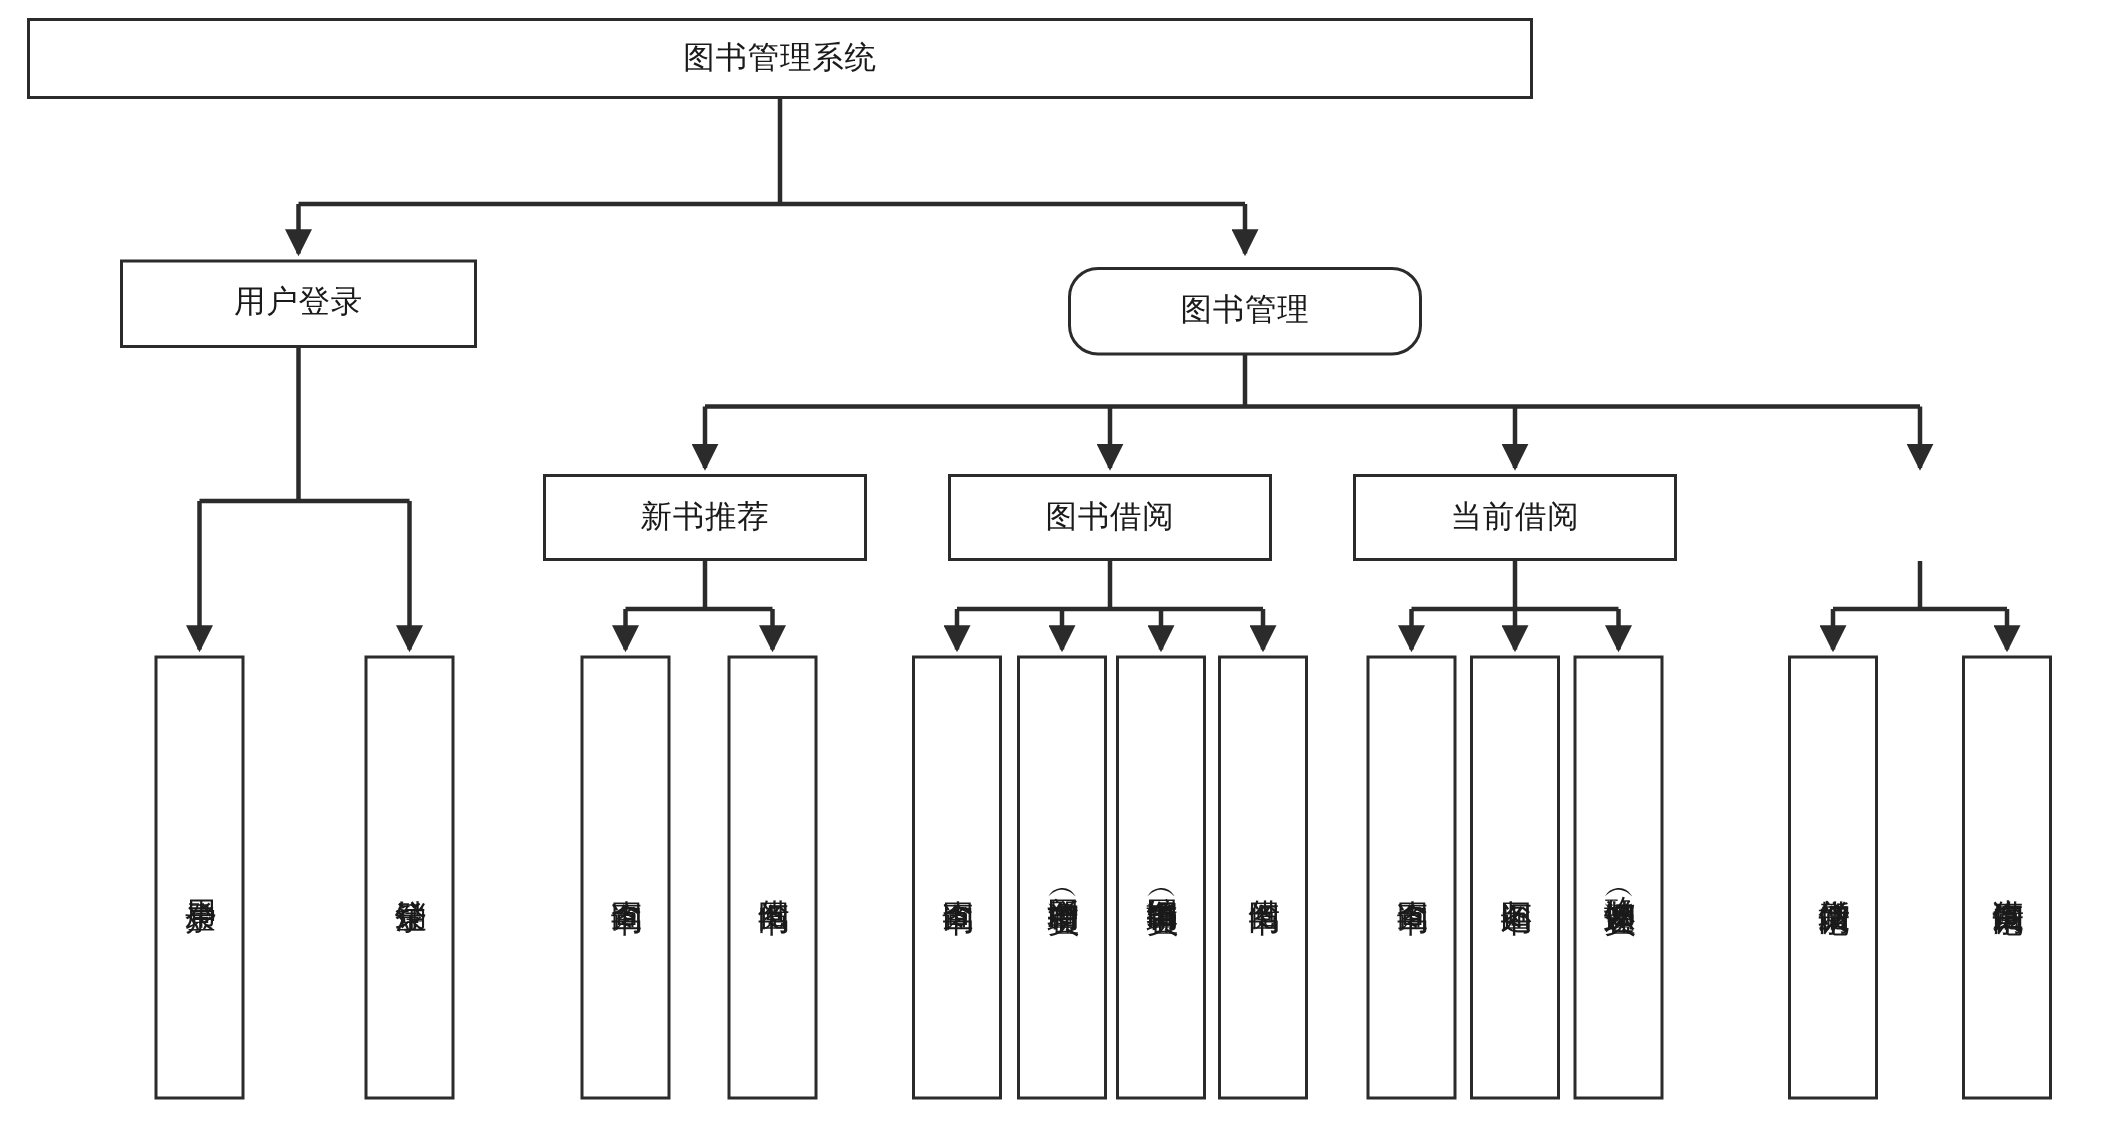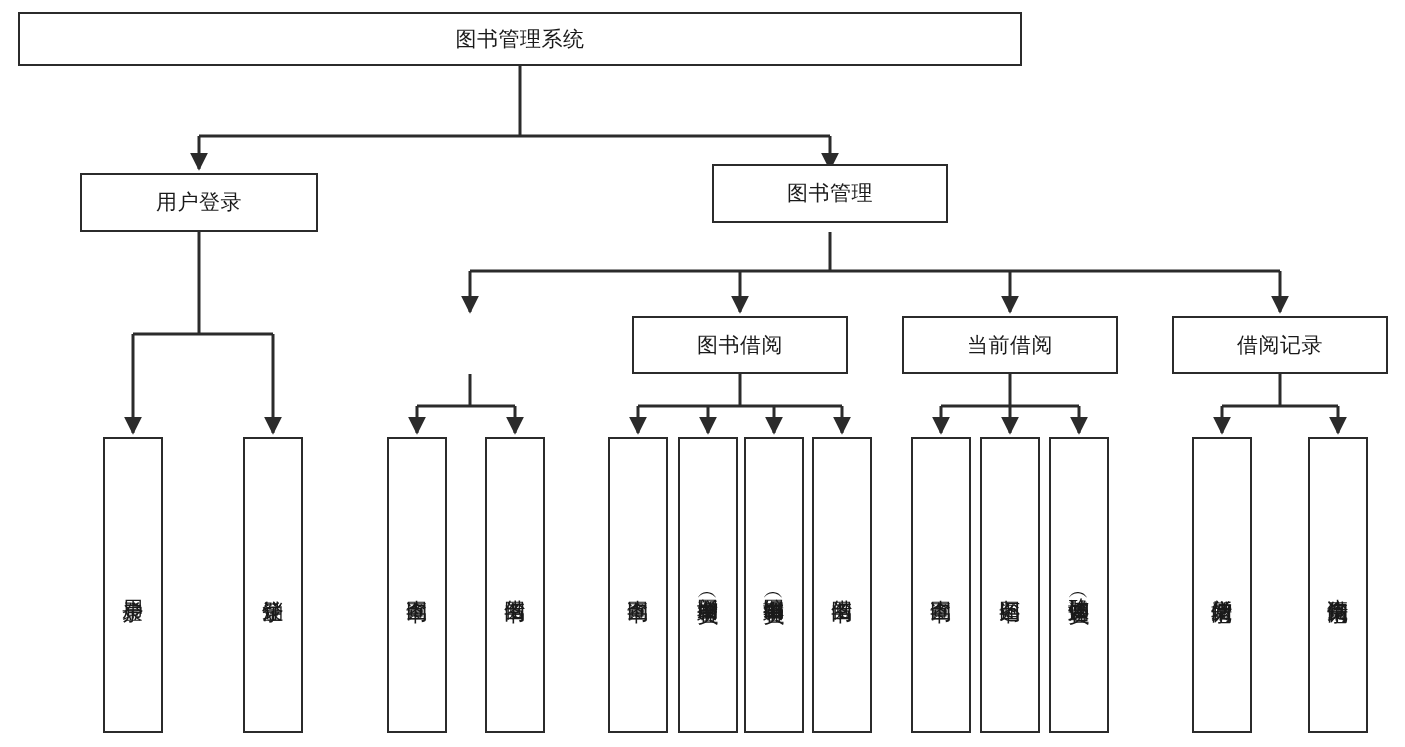--- a/index.html
+++ b/index.html
@@ -122,32 +122,32 @@
     </g>
   </svg>
 
   <div class="node h" style="left:18px; top:12px; width:1004px; height:54px;">
     <span class="label">图书管理系统</span>
   </div>
 
   <div class="node h" style="left:80px; top:173px; width:238px; height:59px;">
     <span class="label">用户登录</span>
   </div>
-  <div class="node h" style="left:712px; top:164px; width:236px; height:59px;">
+  <div class="node h" style="left:712px; top:178px; width:236px; height:59px;border-radius:20px;">
     <span class="label">图书管理</span>
   </div>
 
+  <div class="node h" style="left:362px; top:316px; width:216px; height:58px;">
+    <span class="label">新书推荐</span>
+  </div>
   <div class="node h" style="left:902px; top:316px; width:216px; height:58px;">
     <span class="label">当前借阅</span>
   </div>
   <div class="node h" style="left:632px; top:316px; width:216px; height:58px;">
     <span class="label">图书借阅</span>
-  </div>
-  <div class="node h" style="left:1172px; top:316px; width:216px; height:58px;">
-    <span class="label">借阅记录</span>
   </div>
 
   <div class="node v" style="left:103px; top:437px; width:60px; height:296px;">
     <span class="label">用户登录</span>
   </div>
   <div class="node v" style="left:243px; top:437px; width:60px; height:296px;">
     <span class="label">注销登录</span>
   </div>
 
   <div class="node v" style="left:387px; top:437px; width:60px; height:296px;">

